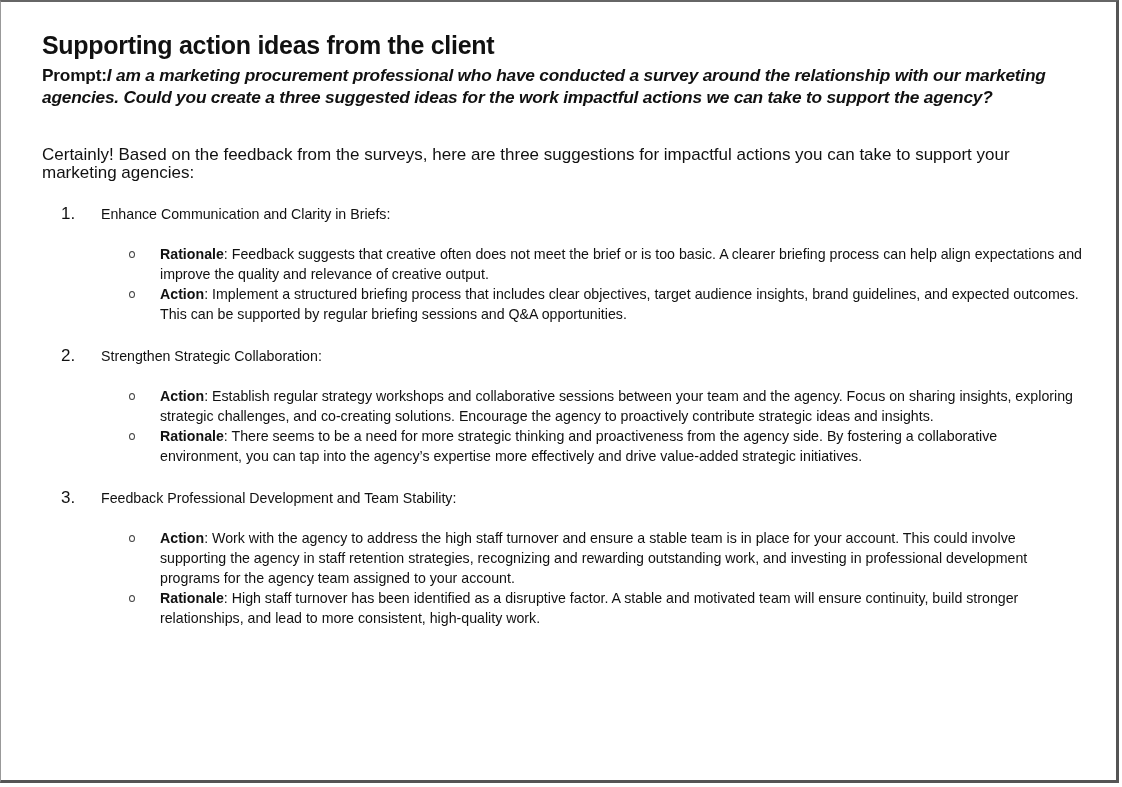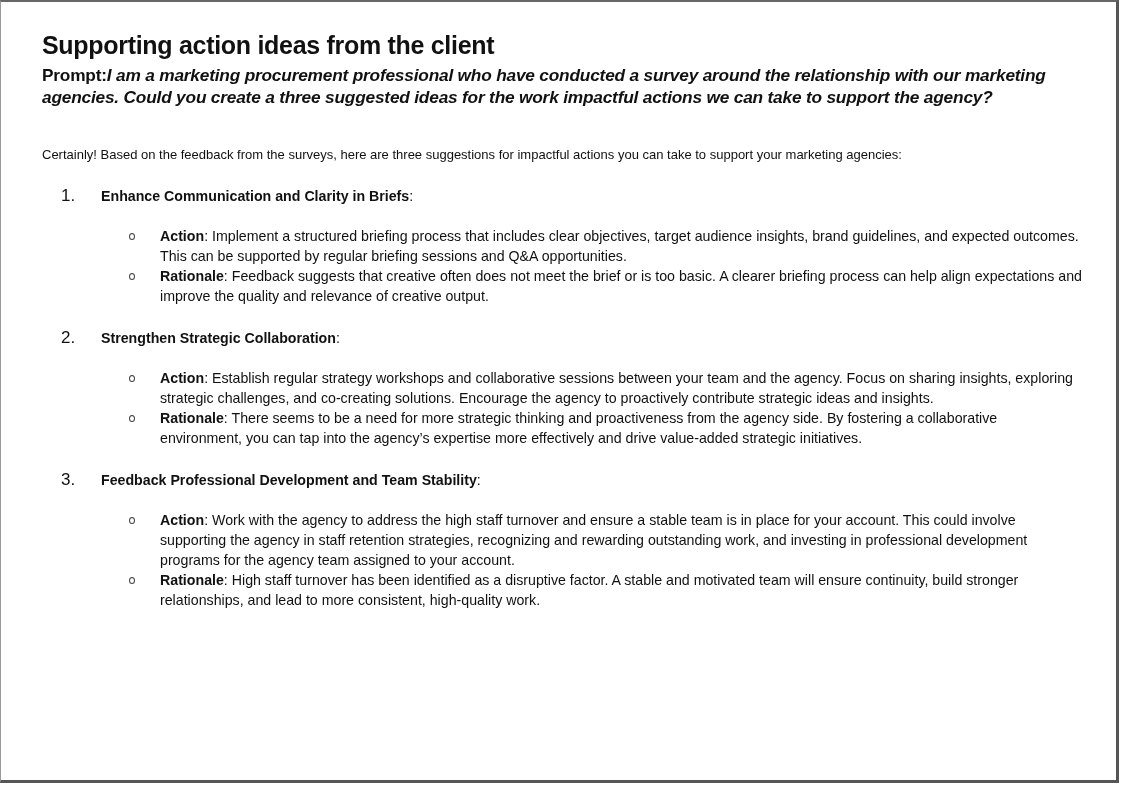--- a/index.html
+++ b/index.html
@@ -13,26 +13,26 @@
     box-sizing: border-box;
   }
   .page { position: absolute; left: 42px; top: 26px; width: 1040px; }
   h1 {
     margin: 0; font-size: 25px; font-weight: bold; line-height: 38px; letter-spacing: -0.3px;
   }
   .prompt {
     margin: 0; font-size: 17.3px; font-weight: bold; line-height: 22px; letter-spacing: -0.2px;
   }
   .prompt .q { font-style: italic; }
-  .intro { margin: 38px 0 0 0; font-size: 13px; line-height: 18px; }
+  .intro { margin: 38px 0 0 0; font-size: 17px; line-height: 18px; }
   ol.items { list-style: none; margin: 0; padding: 0; }
   .item { margin-top: 22px; }
   .item-head { display: flex; align-items: baseline; font-size: 14.2px; }
   .num { width: 59px; font-size: 17px; padding-left: 19px; box-sizing: border-box; }
-  .item-title { font-weight: bold; }
+  .item-title { font-weight: normal; }
   ul.bullets { list-style: none; margin: 20px 0 0 0; padding: 0; }
   .bullet { position: relative; padding-left: 118px; font-size: 14.2px; line-height: 20px; }
   .bullet::before {
     content: ""; position: absolute; left: 87px; top: 7px; width: 4px; height: 5px;
     border: 1px solid #444; border-radius: 50%;
   }
   .bullet .lbl { font-weight: bold; }
   .outro { margin: 17px 0 0 0; font-size: 14.2px; line-height: 18px; }
 </style>
 </head>
@@ -46,22 +46,22 @@
 
   <p class="intro">Certainly! Based on the feedback from the surveys, here are three suggestions for impactful actions you can take to support your marketing agencies:</p>
 
   <ol class="items">
     <li class="item">
       <div class="item-head">
         <span class="num">1.</span>
         <span><span class="item-title">Enhance Communication and Clarity in Briefs</span><span>:</span></span>
       </div>
       <ul class="bullets">
+        <li class="bullet"><span class="lbl">Rationale</span><span>: Feedback suggests that creative often does not meet the brief or is too basic. A clearer briefing process can help align expectations and improve the quality and relevance of creative output.</span></li>
         <li class="bullet"><span class="lbl">Action</span><span>: Implement a structured briefing process that includes clear objectives, target audience insights, brand guidelines, and expected outcomes. This can be supported by regular briefing sessions and Q&amp;A opportunities.</span></li>
-        <li class="bullet"><span class="lbl">Rationale</span><span>: Feedback suggests that creative often does not meet the brief or is too basic. A clearer briefing process can help align expectations and improve the quality and relevance of creative output.</span></li>
       </ul>
     </li>
     <li class="item">
       <div class="item-head">
         <span class="num">2.</span>
         <span><span class="item-title">Strengthen Strategic Collaboration</span><span>:</span></span>
       </div>
       <ul class="bullets">
         <li class="bullet"><span class="lbl">Action</span><span>: Establish regular strategy workshops and collaborative sessions between your team and the agency. Focus on sharing insights, exploring strategic challenges, and co-creating solutions. Encourage the agency to proactively contribute strategic ideas and insights.</span></li>
         <li class="bullet"><span class="lbl">Rationale</span><span>: There seems to be a need for more strategic thinking and proactiveness from the agency side. By fostering a collaborative environment, you can tap into the agency’s expertise more effectively and drive value-added strategic initiatives.</span></li>

